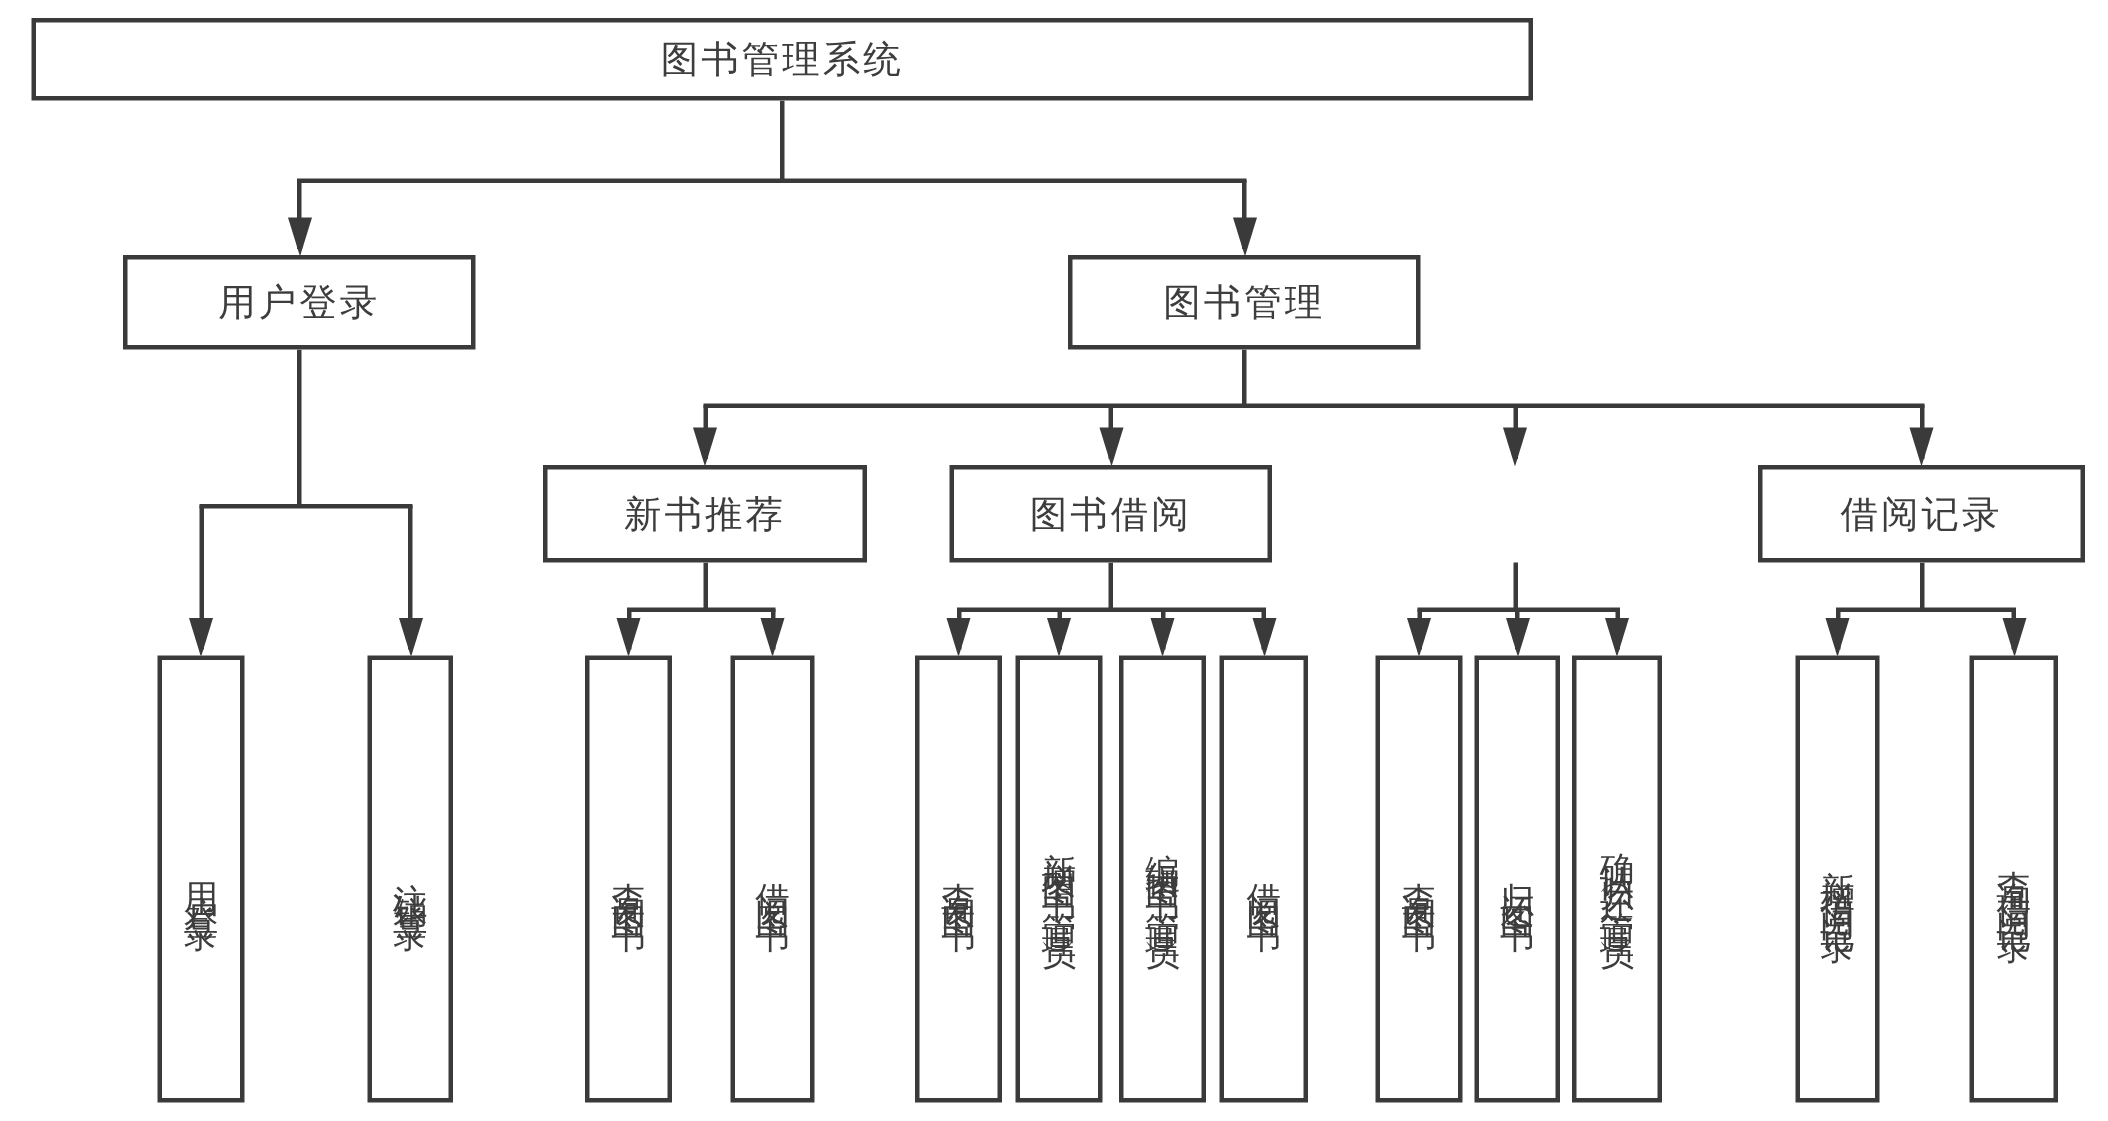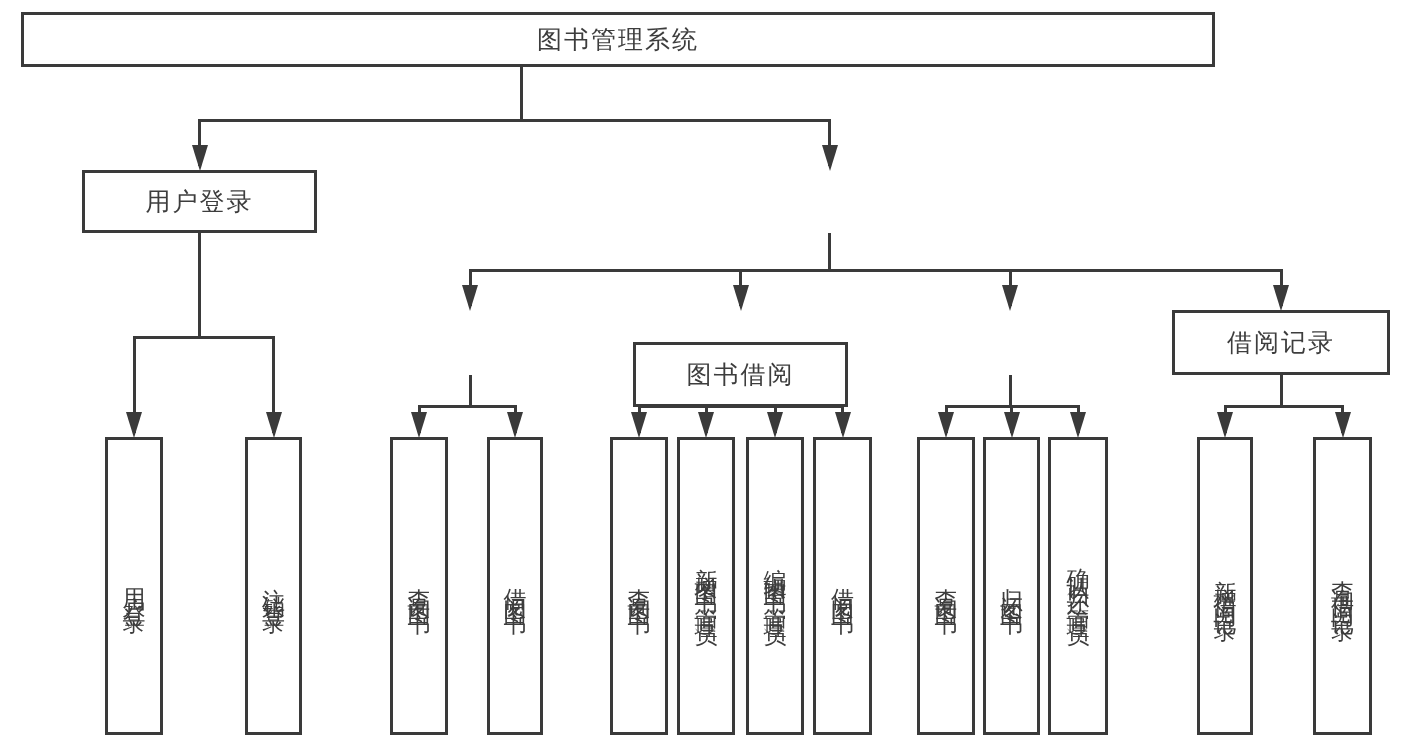--- a/index.html
+++ b/index.html
@@ -117,27 +117,33 @@
     <div class="edge" style="left: 1010px; top: 406px; width: 3px; height: 27px;"></div>
     <div class="arrowhead" style="left: 1003.5px; top: 412px;"></div>
     <div class="edge" style="left: 1076.5px; top: 406px; width: 3px; height: 27px;"></div>
     <div class="arrowhead" style="left: 1070px; top: 412px;"></div>
     <div class="edge" style="left: 1279.5px; top: 375px; width: 3px; height: 31px;"></div>
     <div class="edge" style="left: 1223.5px; top: 404.5px; width: 120.5px; height: 3px;"></div>
     <div class="edge" style="left: 1223.5px; top: 406px; width: 3px; height: 27px;"></div>
     <div class="arrowhead" style="left: 1217px; top: 412px;"></div>
     <div class="edge" style="left: 1341px; top: 406px; width: 3px; height: 27px;"></div>
     <div class="arrowhead" style="left: 1334.5px; top: 412px;"></div>
-    <div class="node horizontal" style="left: 21px; top: 12px; width: 1194px; height: 55px; font-family: Liberation Mono, monospace;">
+    <div class="node horizontal" style="left: 21px; top: 12px; width: 1001px; height: 55px; font-family: Liberation Mono, monospace;">
       <span class="node-label">图书管理系统</span>
     </div>
     <div class="node horizontal" style="left: 82px; top: 170px; width: 235px; height: 63px;">
       <span class="node-label">用户登录</span>
     </div>
-    <div class="node horizontal" style="left: 633px; top: 310px; width: 215px; height: 65px; margin-top: 32px;">
+    <div class="node horizontal" style="left: 712px; top: 170px; width: 235px; height: 63px;">
+      <span class="node-label">图书管理</span>
+    </div>
+    <div class="node horizontal" style="left: 362px; top: 310px; width: 216px; height: 65px;">
+      <span class="node-label">新书推荐</span>
+    </div>
+    <div class="node horizontal" style="left: 633px; top: 310px; width: 215px; height: 65px;">
       <span class="node-label">图书借阅</span>
     </div>
     <div class="node horizontal" style="left: 1172px; top: 310px; width: 218px; height: 65px;">
       <span class="node-label">借阅记录</span>
     </div>
     <div class="node vertical" style="left: 105px; top: 437px; width: 58px; height: 298px;">
       <span class="node-label">用户登录</span>
     </div>
     <div class="node vertical" style="left: 245px; top: 437px; width: 57px; height: 298px;">
       <span class="node-label">注销登录</span>

